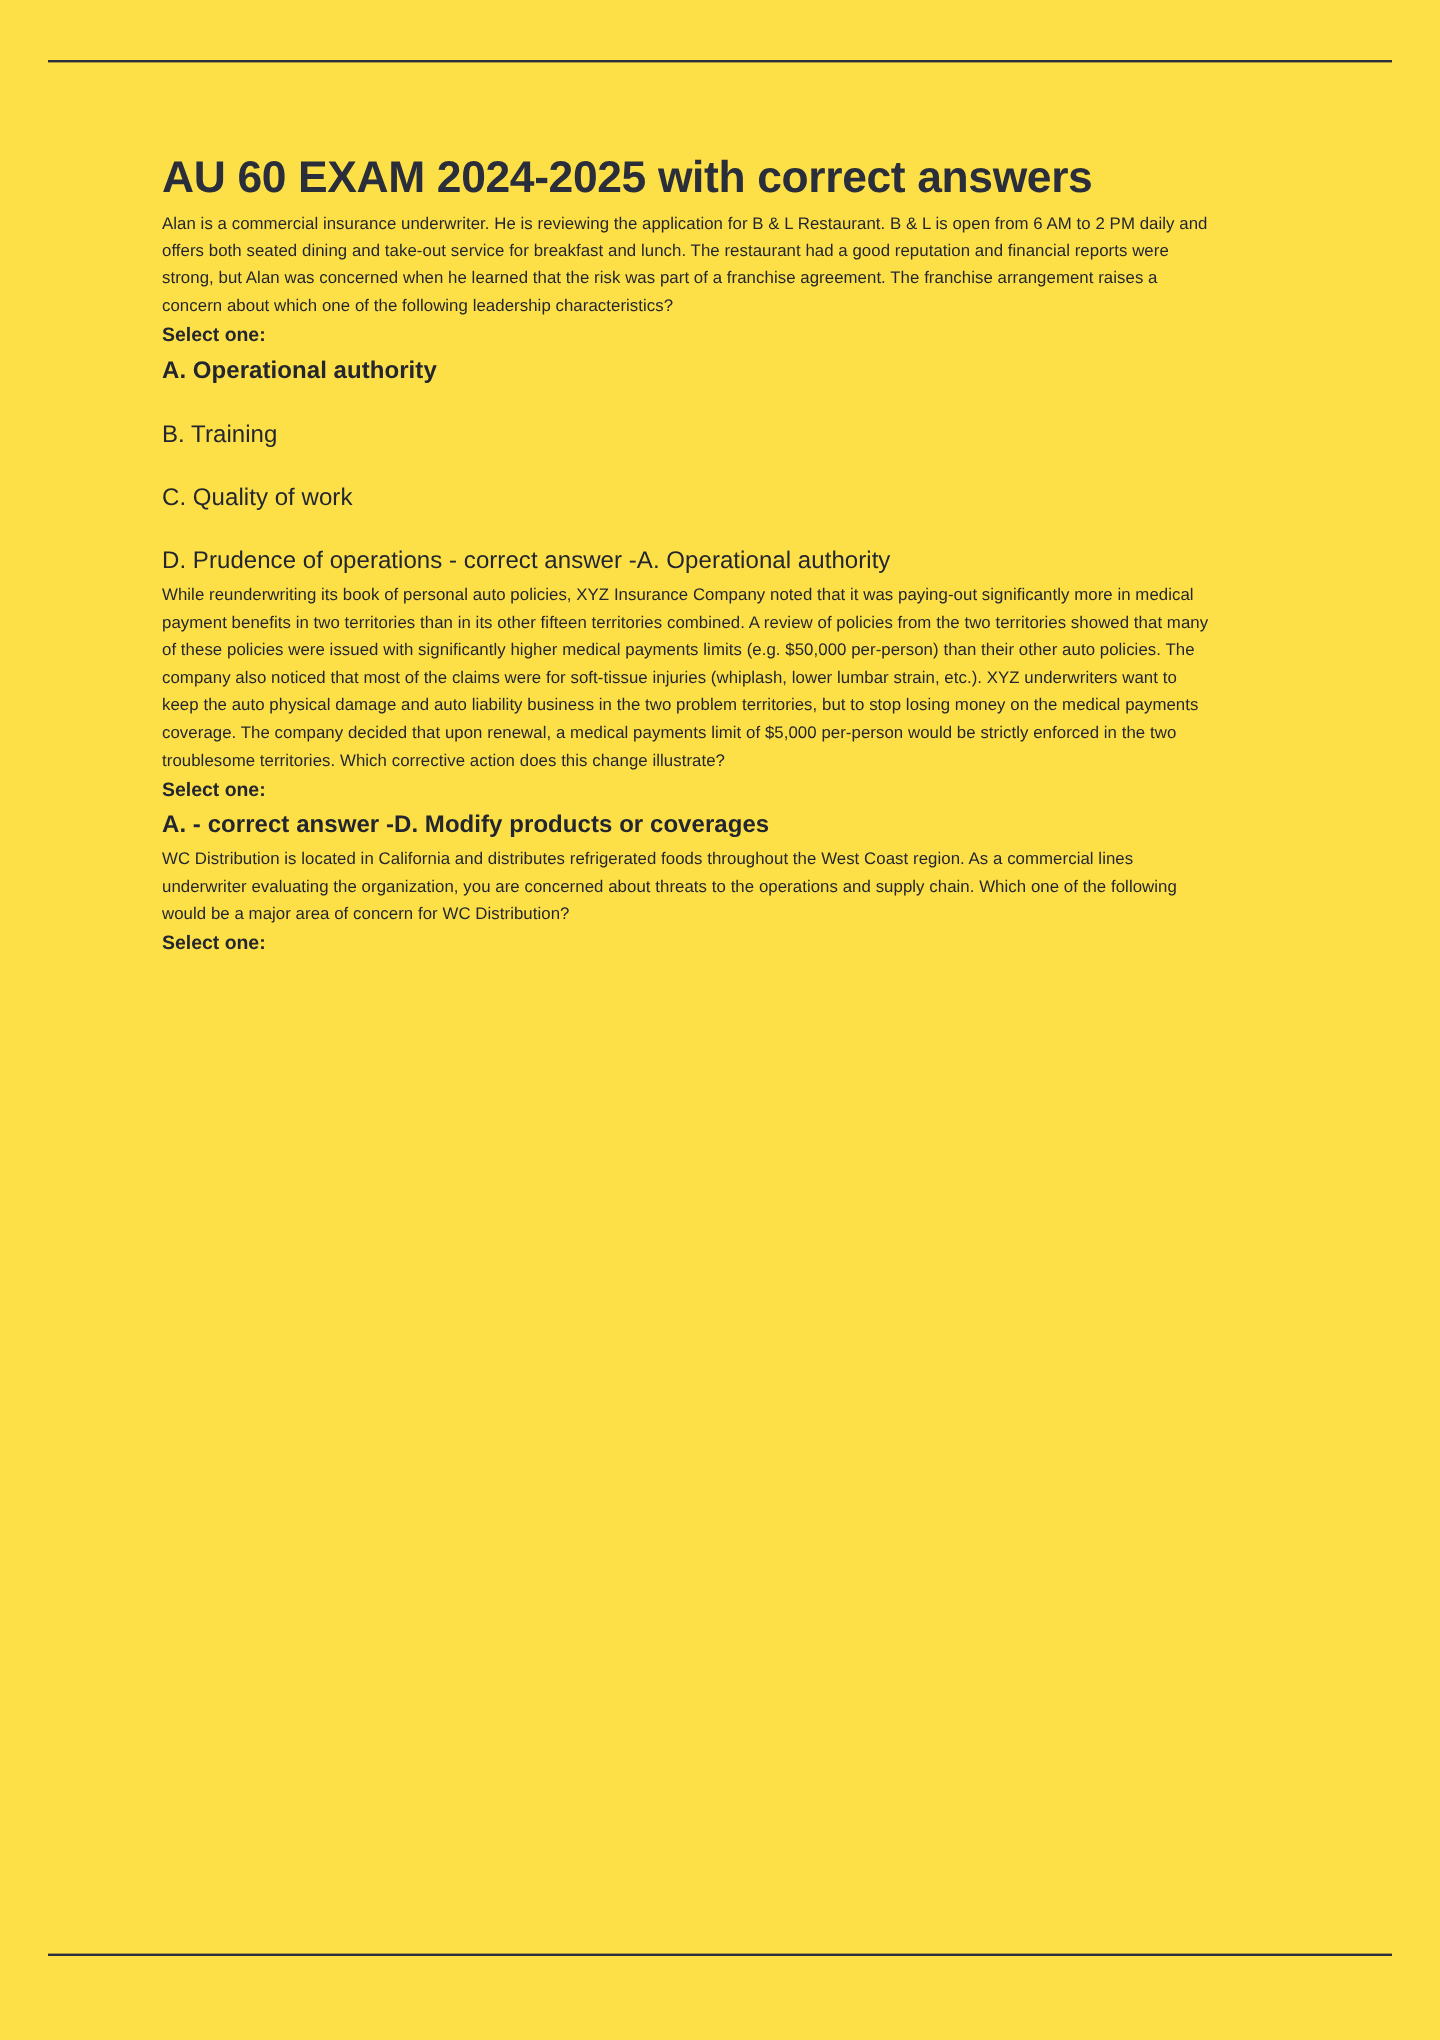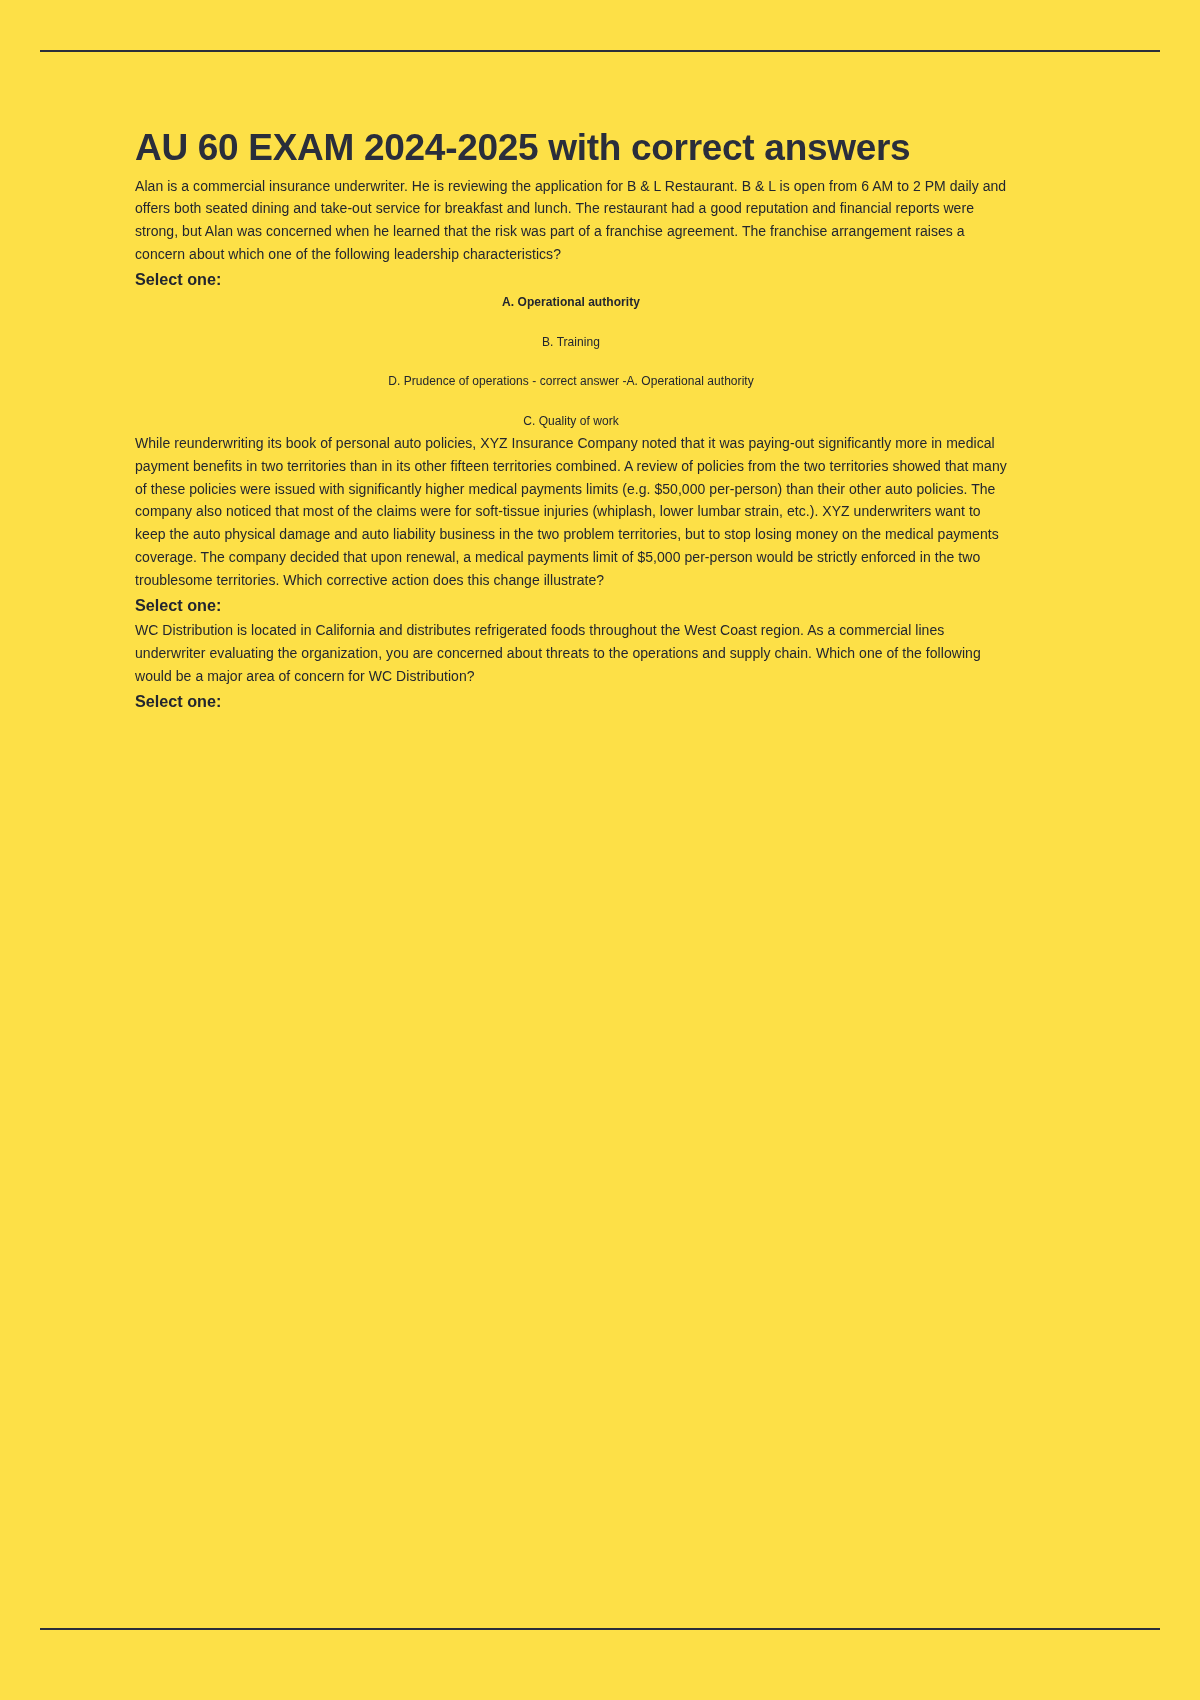--- a/index.html
+++ b/index.html
@@ -58,25 +58,24 @@
     color: #23262f;
     letter-spacing: 0.05px;
   }
 
   .blk { margin-top: 24px; font-weight: bold; }
   .blk-gap { margin-top: 58px; }
   .blk-biggap { margin-top: 62px; }
 
   .opt {
     margin: 0;
-    font-size: 12px;
+    font-size: 20px;
     line-height: 1.64;
     color: #23262f;
     letter-spacing: 0.05px;
-    text-align: center;
   }
   .opt + .opt { margin-top: 20px; }
 
   .select-label {
     margin: 0;
     font-size: 16.2px;
     line-height: 1.64;
     color: #23262f;
   }
 </style>
@@ -89,27 +88,28 @@
 
   <div class="content">
 
     <h1 class="doc-title">AU 60 EXAM 2024-2025 with correct answers</h1>
 
     <div>
       <p class="para blk-gap">Alan is a commercial insurance underwriter. He is reviewing the application for B &amp; L Restaurant. B &amp; L is open from 6 AM to 2 PM daily and offers both seated dining and take-out service for breakfast and lunch. The restaurant had a good reputation and financial reports were strong, but Alan was concerned when he learned that the risk was part of a franchise agreement. The franchise arrangement raises a concern about which one of the following leadership characteristics?</p>
       <p class="select-label blk">Select one:</p>
       <p class="opt blk">A. Operational authority</p>
       <p class="opt">B. Training</p>
+      <p class="opt">C. Quality of work</p>
       <p class="opt">D. Prudence of operations - correct answer -A. Operational authority</p>
-      <p class="opt">C. Quality of work</p>
     </div>
 
     <div>
       <p class="para blk-biggap">While reunderwriting its book of personal auto policies, XYZ Insurance Company noted that it was paying-out significantly more in medical payment benefits in two territories than in its other fifteen territories combined. A review of policies from the two territories showed that many of these policies were issued with significantly higher medical payments limits (e.g. $50,000 per-person) than their other auto policies. The company also noticed that most of the claims were for soft-tissue injuries (whiplash, lower lumbar strain, etc.). XYZ underwriters want to keep the auto physical damage and auto liability business in the two problem territories, but to stop losing money on the medical payments coverage. The company decided that upon renewal, a medical payments limit of $5,000 per-person would be strictly enforced in the two troublesome territories. Which corrective action does this change illustrate?</p>
       <p class="select-label blk">Select one:</p>
+      <p class="opt blk">A. - correct answer -D. Modify products or coverages</p>
     </div>
 
     <div>
       <p class="para blk-biggap">WC Distribution is located in California and distributes refrigerated foods throughout the West Coast region. As a commercial lines underwriter evaluating the organization, you are concerned about threats to the operations and supply chain. Which one of the following would be a major area of concern for WC Distribution?</p>
       <p class="select-label blk">Select one:</p>
     </div>
 
   </div>
 
   <div class="rule rule-bottom"></div>

